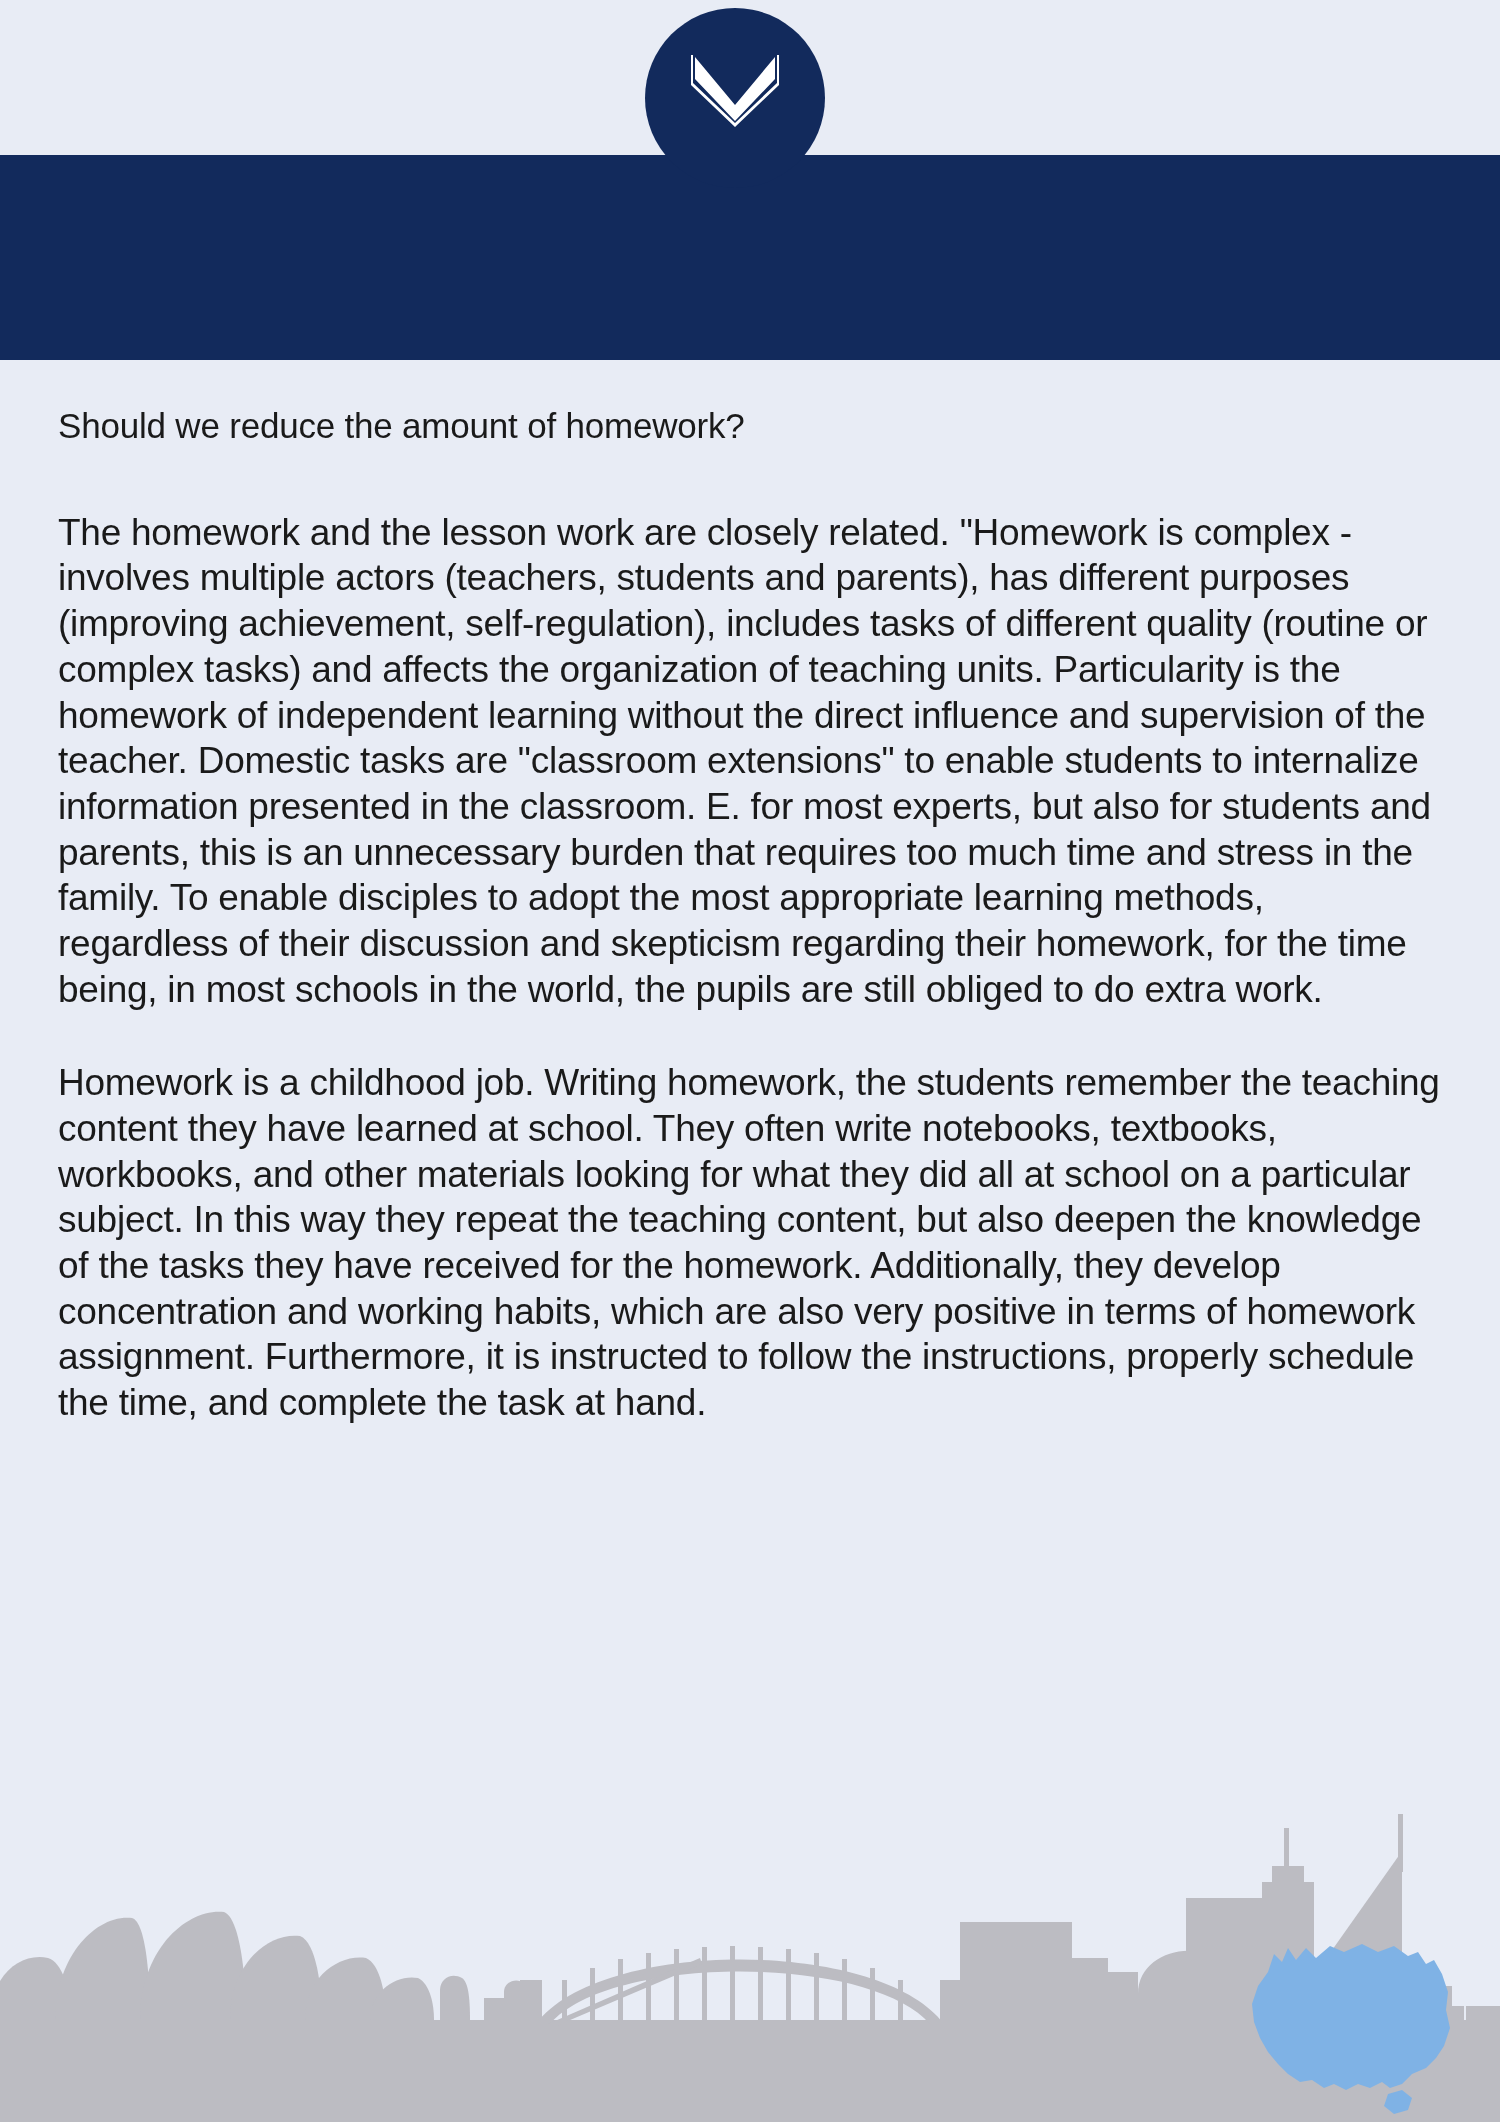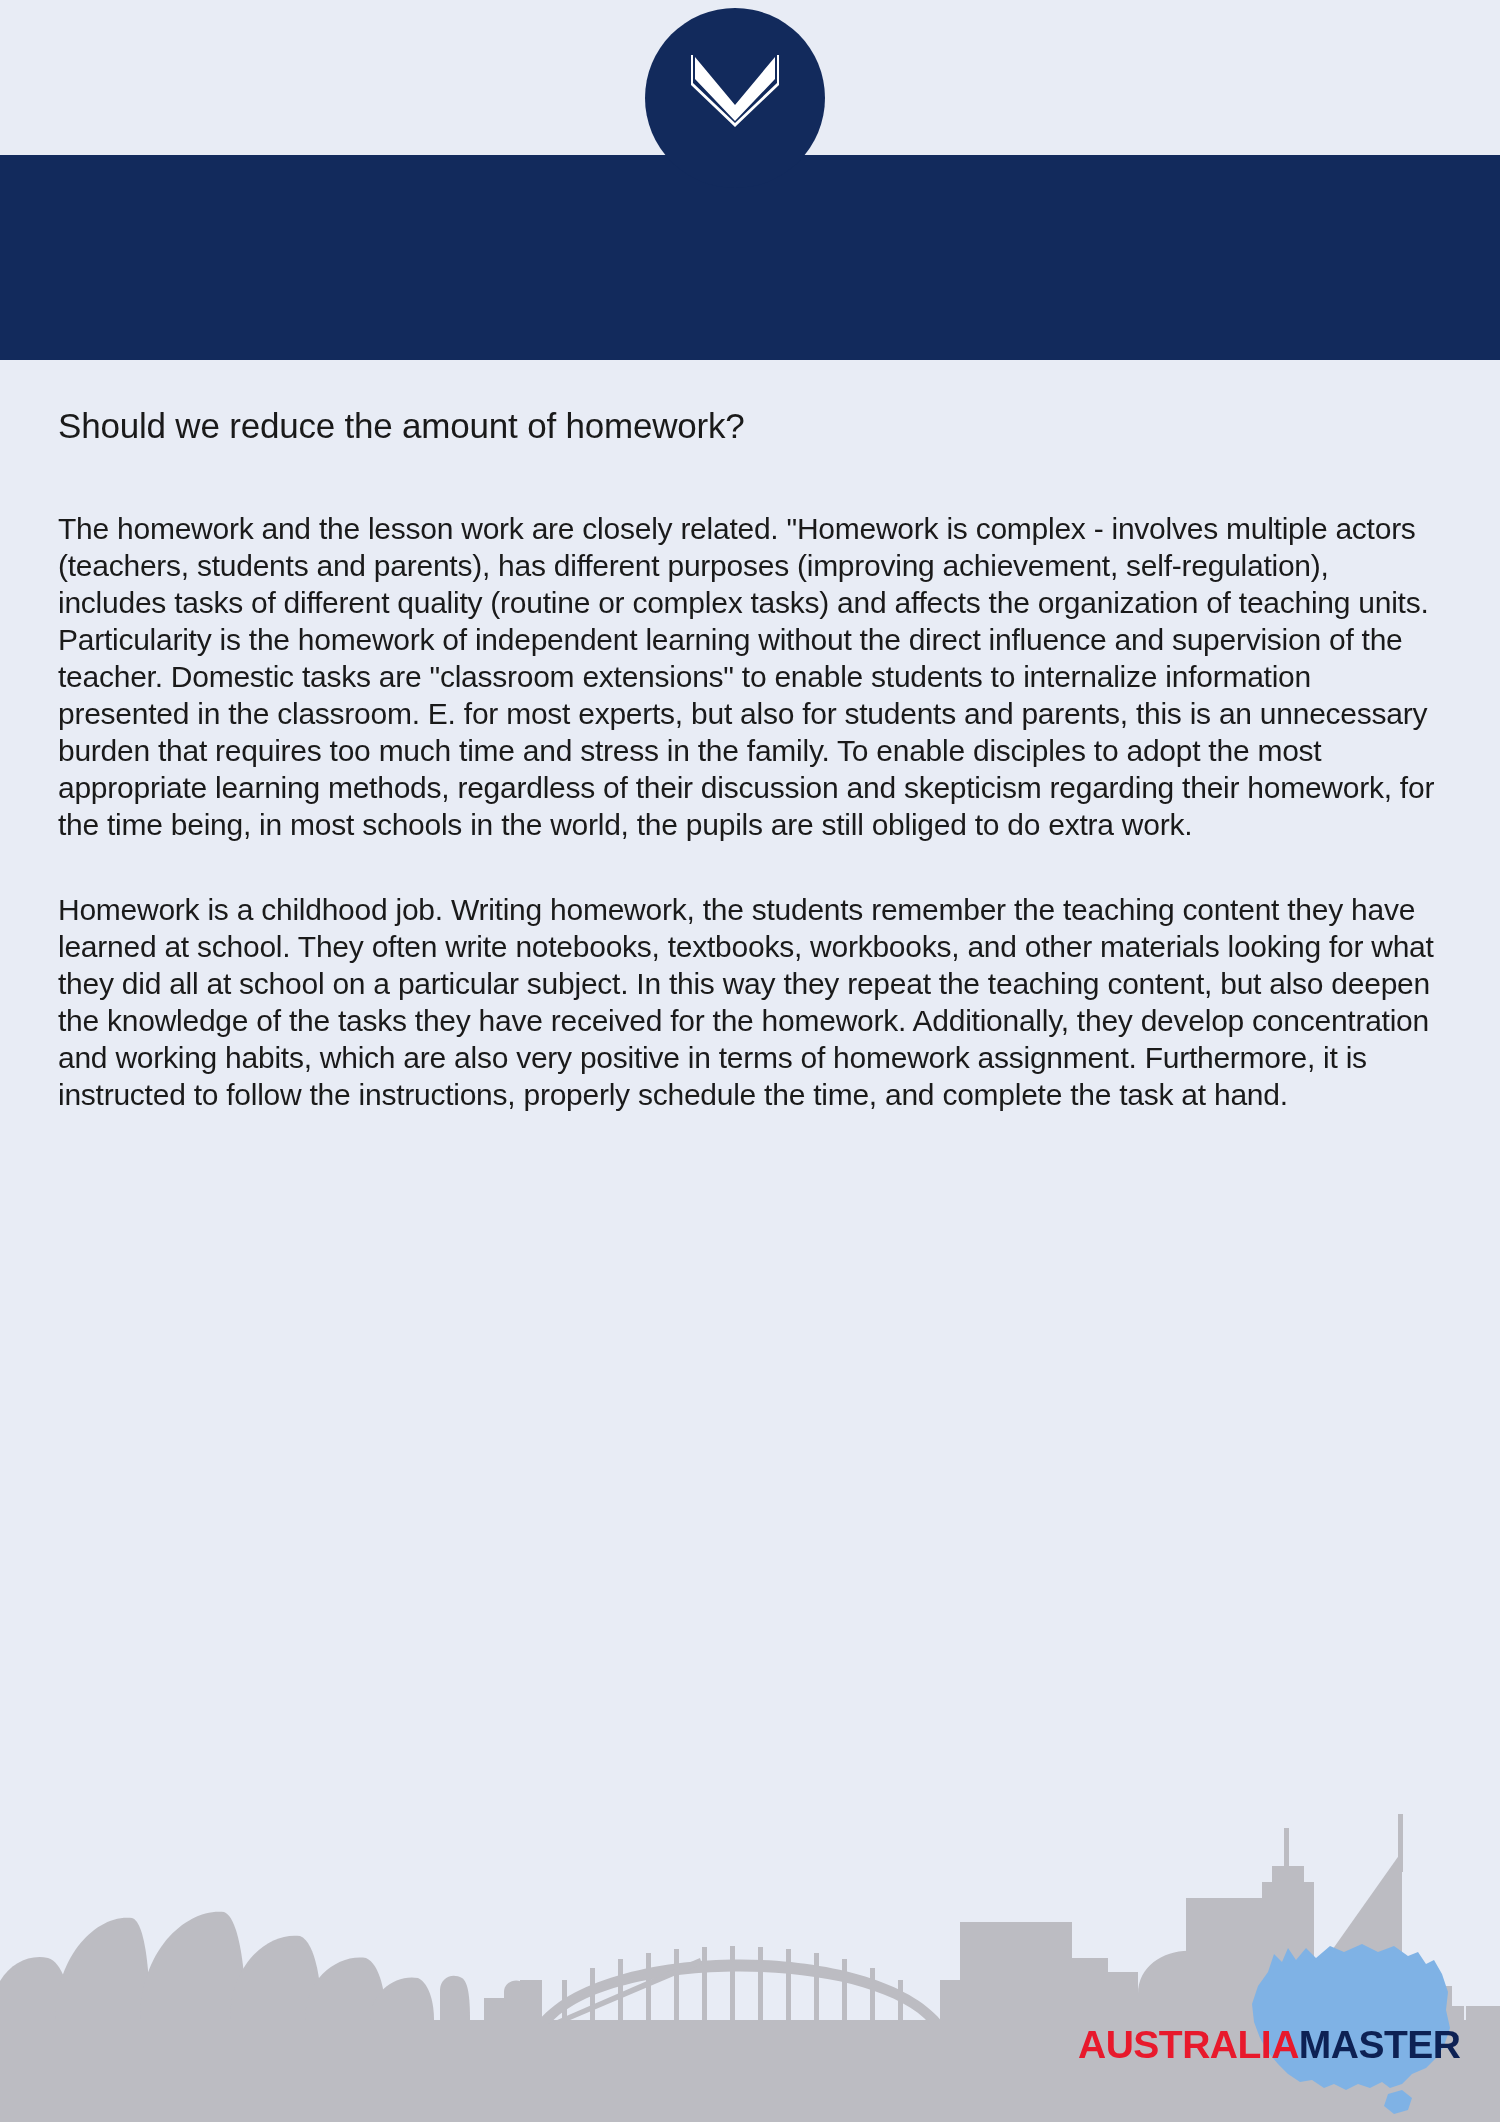--- a/index.html
+++ b/index.html
@@ -83,21 +83,21 @@
     margin: 0 0 62px 0;
     font-size: 35px;
     font-weight: normal;
     color: #1a1a1a;
     line-height: 1.25;
     letter-spacing: -0.2px;
   }
 
   .essay-paragraph {
     margin: 0 0 48px 0;
-    font-size: 30px;
+    font-size: 37px;
     line-height: 1.235;
     color: #1a1a1a;
     letter-spacing: -0.25px;
     text-align: left;
     max-width: 1390px;
   }
 
   
   .skyline {
     position: absolute;
@@ -247,17 +247,16 @@
     <svg class="aus-map" width="250" height="200" viewBox="0 0 250 200" xmlns="http://www.w3.org/2000/svg">
       <path fill="#7fb2e5" d="M56 54 L62 36 L70 44 L76 30 L84 42 L94 30 L104 40 L118 28
         L132 34 L150 26 L166 34 L182 28 L196 38 L206 34 L214 46 L222 42 L230 56
         L236 74 L234 92 L238 110 L232 128 L224 140 L214 150 L200 156 L190 166
         L178 170 L170 164 L158 170 L146 166 L134 172 L122 166 L112 170 L100 162
         L88 164 L76 156 L66 146 L56 134 L48 120 L42 104 L40 86 L46 68 Z"></path>
       <path fill="#7fb2e5" d="M176 176 L190 172 L200 180 L196 192 L182 196 L172 188 Z"></path>
     </svg>
 
     <div class="logo-lines">
-      <span class="logo-line-1"><span class="brand-red">AUSTRALIA</span><span class="brand-navy">MASTER</span></span>
     </div>
   </div>
 
 </div>
 
 </body></html>

